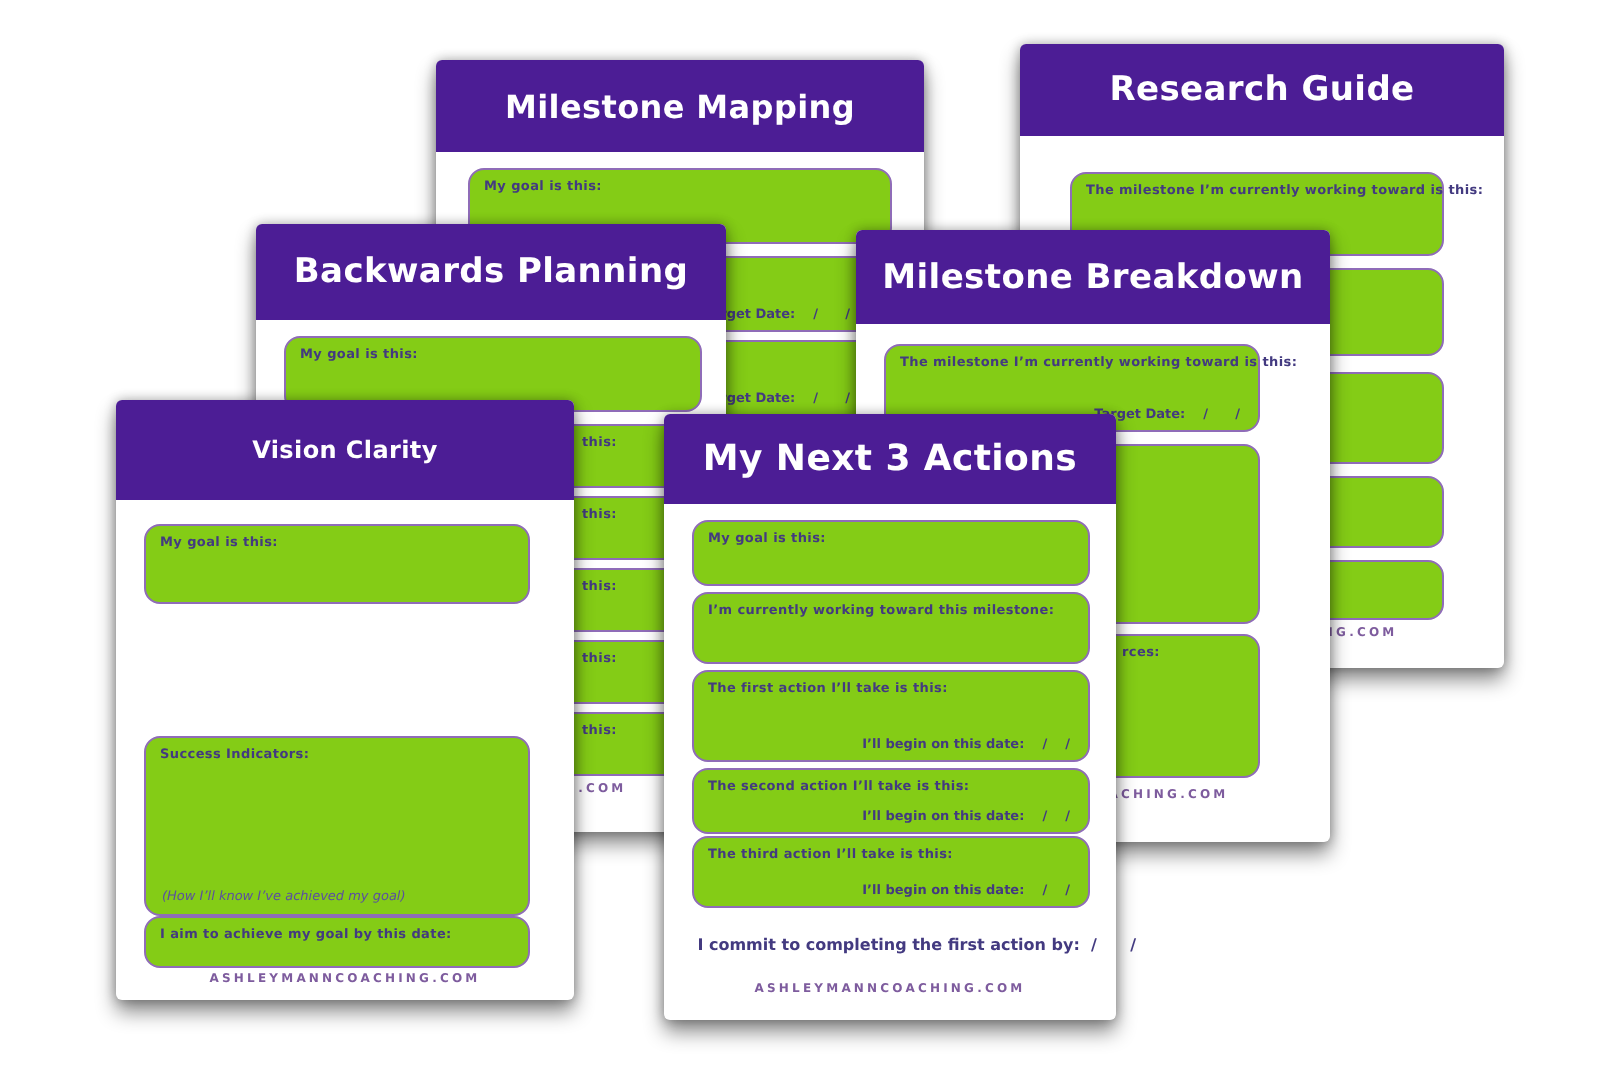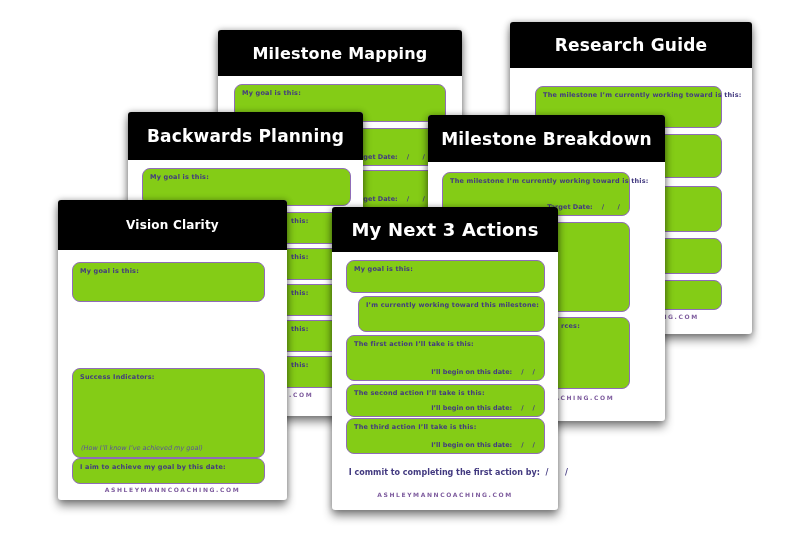--- a/index.html
+++ b/index.html
@@ -1,20 +1,20 @@
 <!DOCTYPE html>
 <html><head>
 <meta charset="utf-8">
 <style>
   html,body{margin:0;padding:0;background:#ffffff;}
   .stage{position:relative;width:800px;height:533px;background:#ffffff;overflow:hidden;
          font-family:"DejaVu Sans",sans-serif;}
   .page{position:absolute;background:#ffffff;border-radius:3px;
         box-shadow:0 6px 10px rgba(0,0,0,.45), 0 0 6px rgba(0,0,0,.30);}
-  .band{position:absolute;left:0;right:0;top:0;background:#000000;
+  .band{position:absolute;left:0;right:0;top:0;background:#4c1d95;
         border-radius:3px 3px 0 0;display:flex;align-items:center;justify-content:center;}
   .band .ttl{color:#ffffff;font-weight:bold;letter-spacing:.2px;}
   .fbox{position:absolute;border:1.4px solid #8F6CB8;border-radius:8px;background:#84cc16;}
   .flabel{position:absolute;top:4px;left:7px;font-size:6.5px;font-weight:bold;
           color:#433A80;letter-spacing:.2px;white-space:nowrap;}
   .fdate{position:absolute;bottom:4px;right:9px;font-size:6.5px;font-weight:bold;
          color:#433A80;white-space:pre;display:flex;align-items:baseline;}
   .fdate .sl{margin-left:9px;white-space:pre;}
   .note{position:absolute;bottom:5px;left:8px;font-size:6.5px;font-style:italic;
         color:#5B4FA0;white-space:nowrap;}
@@ -120,21 +120,21 @@
     <div class="footer" style="bottom:7px;">ASHLEYMANNCOACHING.COM</div>
   </div>
 
   <div class="page" style="left:332px;top:207px;width:226px;height:303px;z-index:6;">
     <div class="band" style="height:45px;">
       <div class="ttl" style="font-size:18px;">My Next 3 Actions</div>
     </div>
     <div class="fbox" style="top:53px;left:14px;right:13px;height:31px;">
       <div class="flabel">My goal is this:</div>
     </div>
-    <div class="fbox" style="top:89px;left:26px;right:13px;height:34px;">
+    <div class="fbox" style="top:89px;left:14px;right:13px;height:34px;">
       <div class="flabel">I’m currently working toward this milestone:</div>
     </div>
     <div class="fbox" style="top:128px;left:14px;right:13px;height:44px;padding-left:36px;">
       <div class="flabel">The first action I’ll take is this:</div>
       <div class="fdate">
         <span>I’ll begin on this date:</span><span class="sl">/    /</span>
       </div>
     </div>
     <div class="fbox" style="top:177px;left:14px;right:13px;height:31px;">
       <div class="flabel">The second action I’ll take is this:</div>

